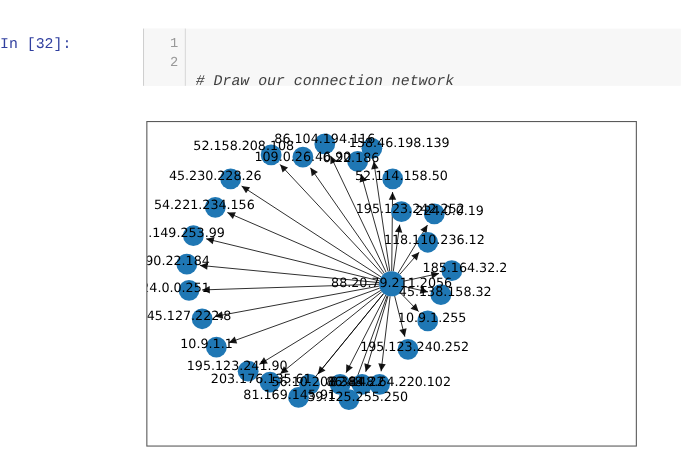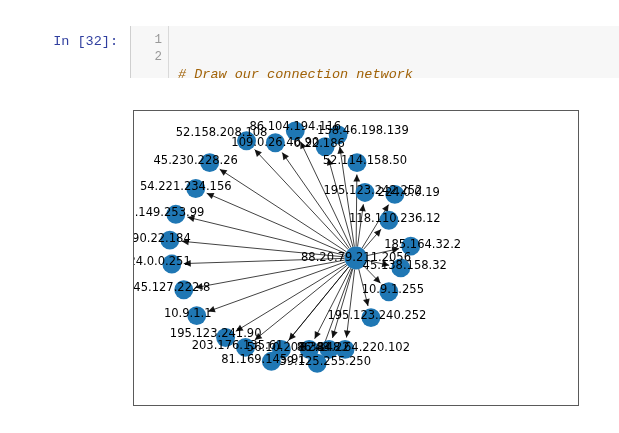--- a/index.html
+++ b/index.html
@@ -8,21 +8,21 @@
     background:#ffffff;
     font-family:"Liberation Sans", sans-serif;
     overflow:hidden;
   }
   #root{position:relative;width:619px;height:433px;}
 
   
   .cell{position:absolute;left:0;top:26px;width:619px;height:56px;display:flex;}
   .prompt{
     width:130px;
-    text-align:right;
+    text-align:left;
     padding-right:12px;
     box-sizing:border-box;
     font-family:"Liberation Mono", monospace;
     font-size:13.5px;
     color:#303F9F;
     padding-top:8px;
     white-space:pre;
   }
   .editor{
     position:relative;
@@ -47,21 +47,21 @@
   }
   .codearea{
     position:absolute;left:39px;top:0;right:0;height:52px;
     padding:6px 0 0 8px;
     box-sizing:border-box;
     font-family:"Liberation Mono", monospace;
     font-size:13.5px;
     line-height:17px;
     white-space:pre;
   }
-  .c-comment{color:#a16207;font-style:italic;}
+  .c-comment{color:#404040;font-style:italic;}
   .c-plain{color:#000000;}
 
   
   .figwrap{
     position:absolute;
     left:133px;top:98px;
     width:446px;height:296px;
     background:#ffffff;
     border:1.4px solid #5a5a5a;
     box-sizing:border-box;

